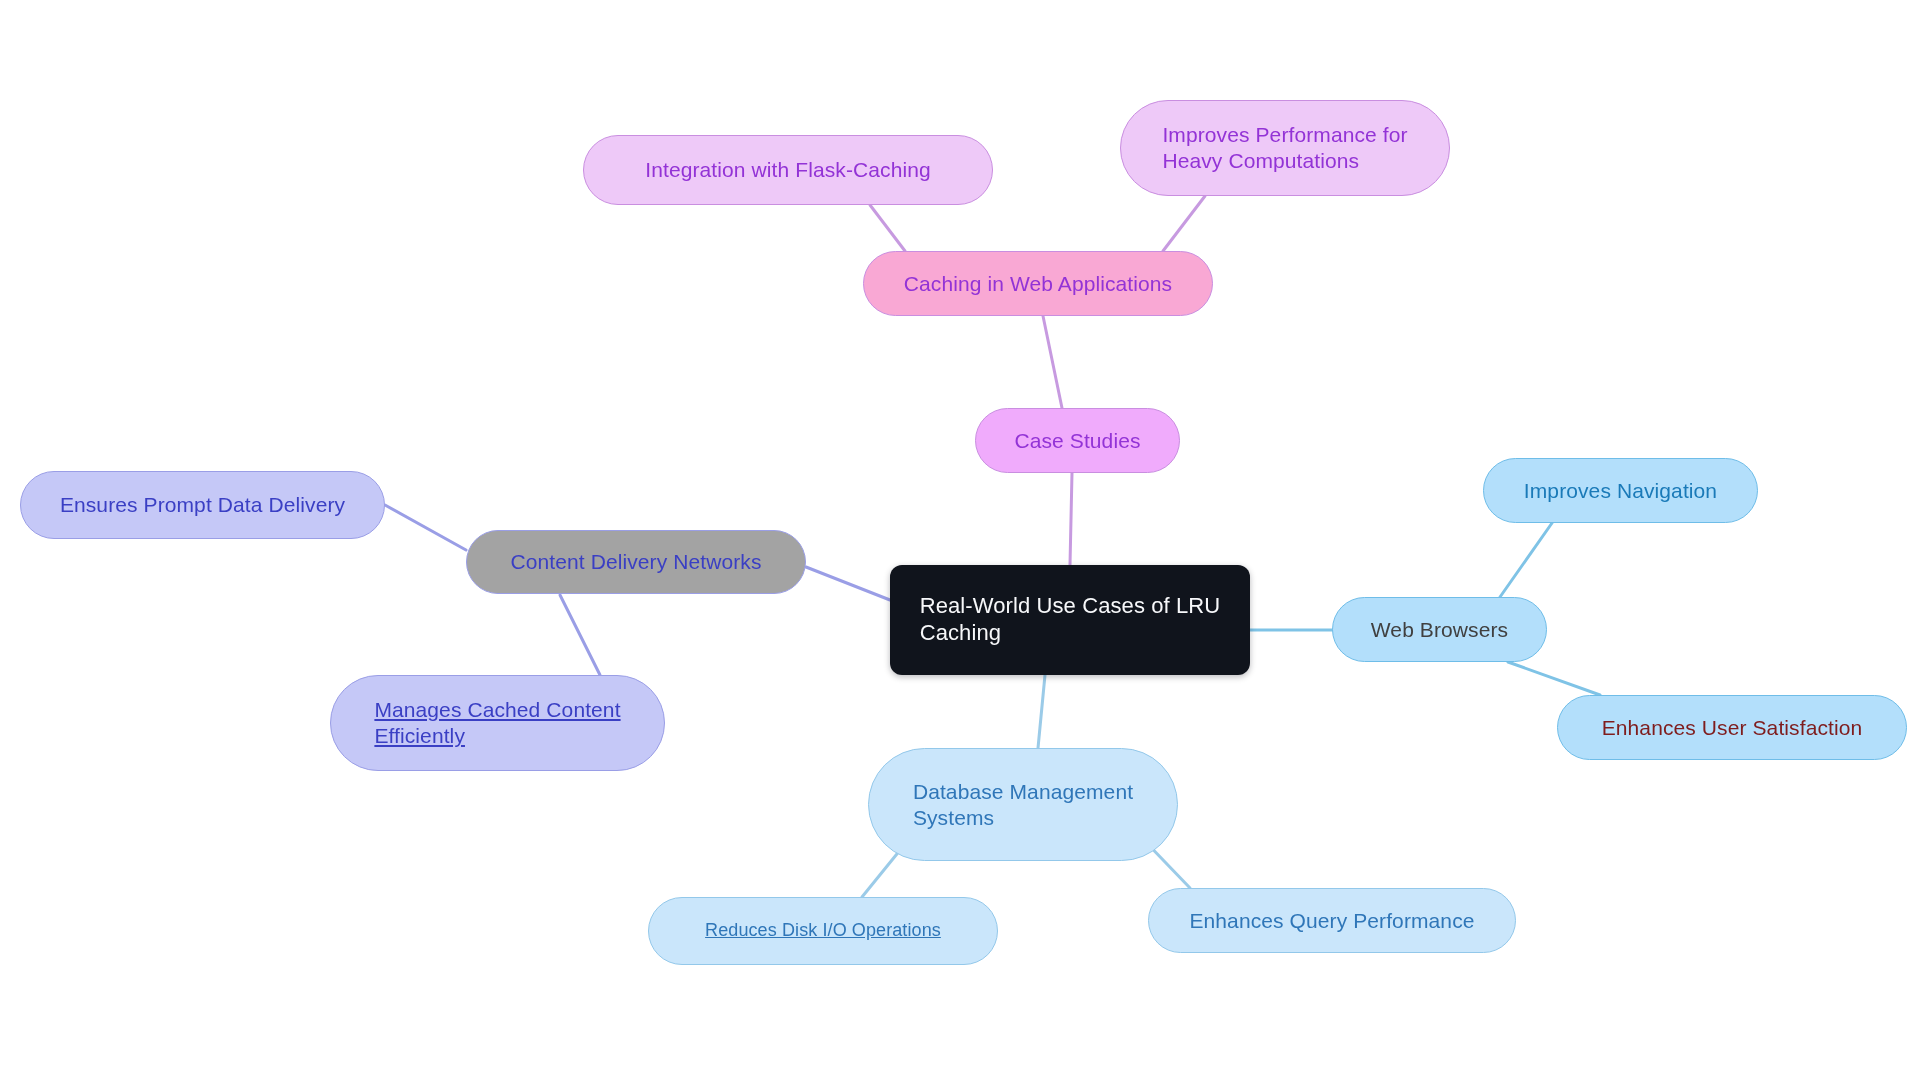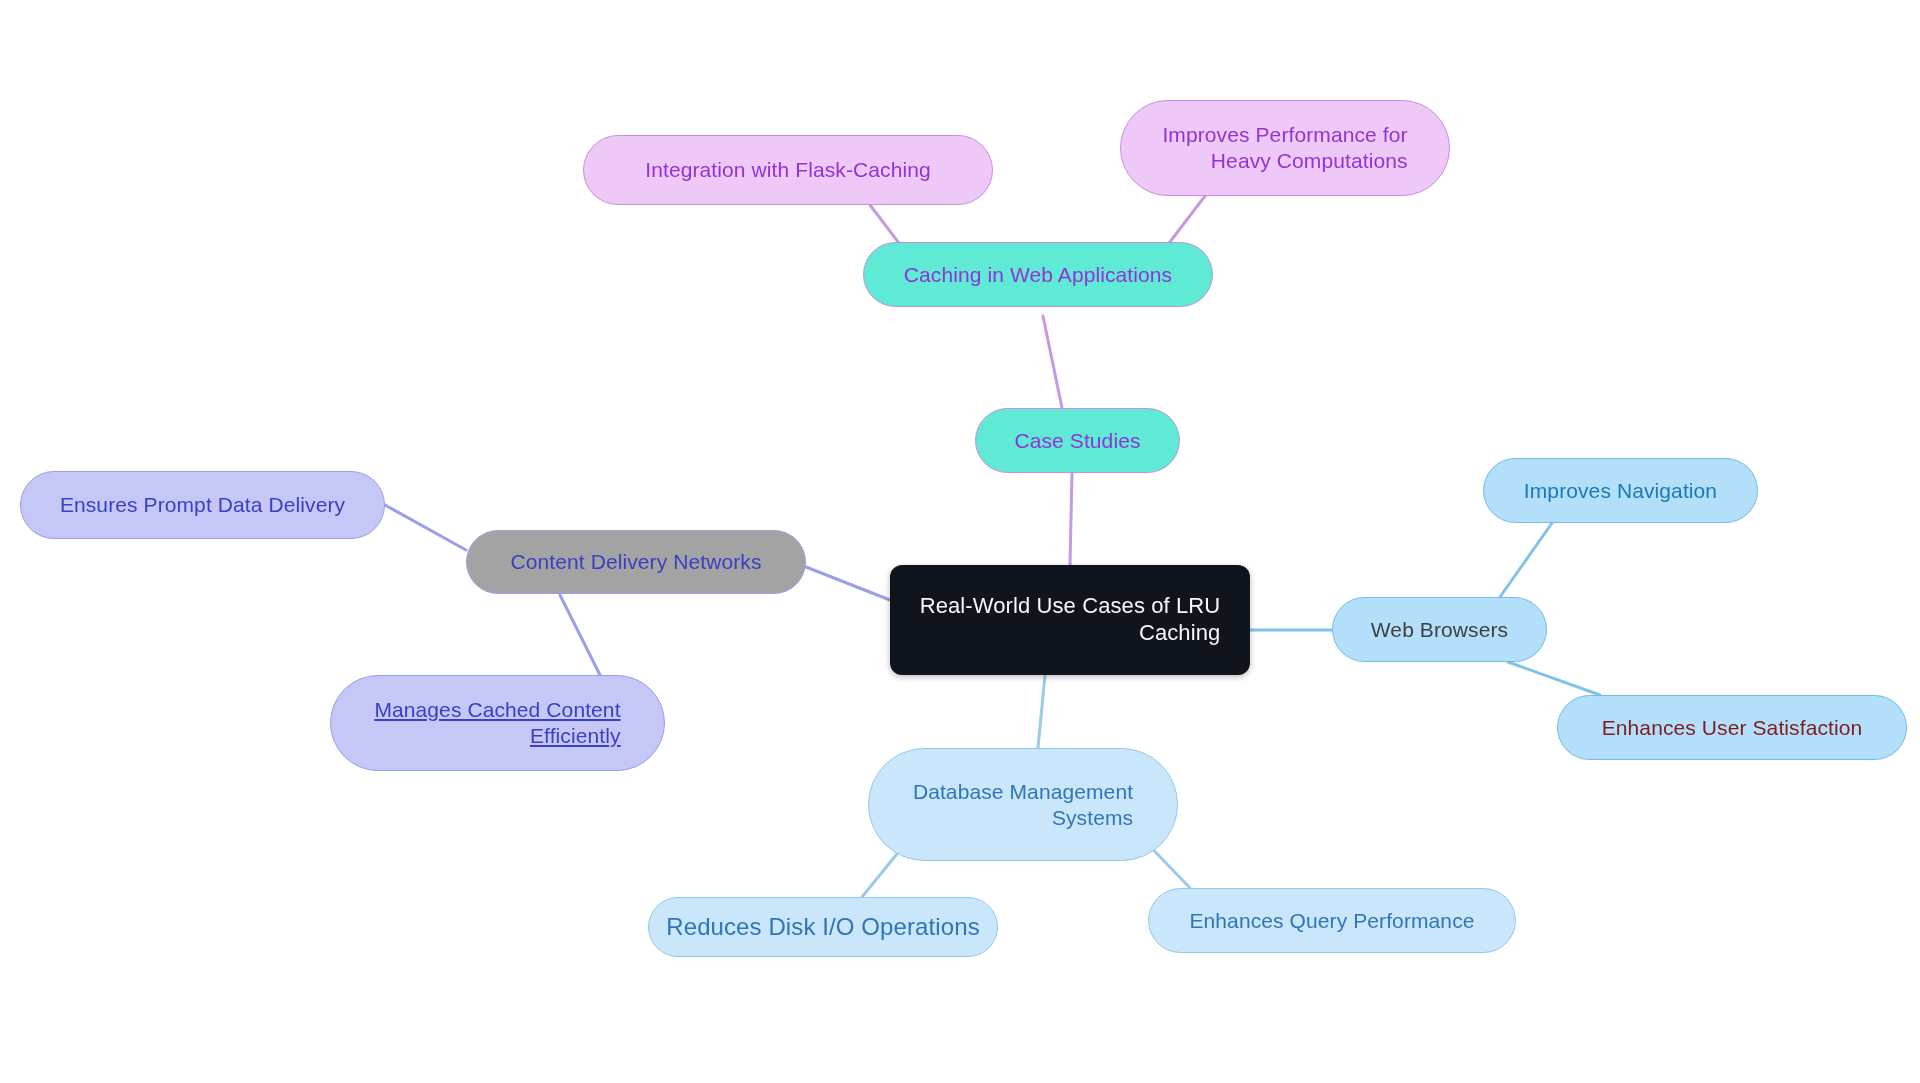--- a/index.html
+++ b/index.html
@@ -25,21 +25,21 @@
     left: 0;
     width: 1920px;
     height: 1083px;
   }
   .node {
     position: absolute;
     box-sizing: border-box;
     display: flex;
     align-items: center;
     justify-content: center;
-    text-align: right;
+    text-align: left;
     border-radius: 999px;
     border-style: solid;
     border-width: 1.5px;
     line-height: 1.22;
     white-space: pre-line;
     letter-spacing: 0.1px;
     user-select: none;
   }
   .node-root {
     border-radius: 12px;
@@ -62,30 +62,30 @@
       <line x1="1250" y1="630" x2="1332" y2="630" stroke="#7fc3e6" stroke-width="3" stroke-linecap="round"></line>
       <line x1="1500" y1="597" x2="1552" y2="523" stroke="#7fc3e6" stroke-width="3" stroke-linecap="round"></line>
       <line x1="1508" y1="662" x2="1600" y2="695" stroke="#7fc3e6" stroke-width="3" stroke-linecap="round"></line>
       <line x1="1045" y1="675" x2="1038" y2="748" stroke="#9bcbe8" stroke-width="3" stroke-linecap="round"></line>
       <line x1="905" y1="844" x2="862" y2="897" stroke="#9bcbe8" stroke-width="3" stroke-linecap="round"></line>
       <line x1="1140" y1="836" x2="1190" y2="888" stroke="#9bcbe8" stroke-width="3" stroke-linecap="round"></line>
     </svg>
   <div id="node-layer">
       <div class="node node-root" style="left: 890px; top: 565px; width: 360px; height: 110px; background: rgb(16, 20, 28); color: rgb(247, 248, 250); font-size: 22px;"><span>Real-World Use Cases of LRU
 Caching</span></div>
-      <div class="node" style="left: 975px; top: 408px; width: 205px; height: 65px; background: #5eead4; color: rgb(147, 51, 214); font-size: 21px; border-color: rgb(201, 142, 224);"><span>Case Studies</span></div>
-      <div class="node" style="left: 863px; top: 242px; width: 350px; height: 65px; background: #5eead4; color: rgb(147, 51, 214); font-size: 21px; border-color: rgb(201, 142, 224);"><span>Caching in Web Applications</span></div>
+      <div class="node" style="left: 975px; top: 408px; width: 205px; height: 65px; background: #f0abfc; color: rgb(147, 51, 214); font-size: 21px; border-color: rgb(201, 142, 224);"><span>Case Studies</span></div>
+      <div class="node" style="left: 863px; top: 251px; width: 350px; height: 65px; background: #f9a8d4; color: rgb(147, 51, 214); font-size: 21px; border-color: rgb(201, 142, 224);"><span>Caching in Web Applications</span></div>
       <div class="node" style="left: 583px; top: 135px; width: 410px; height: 70px; background: rgb(238, 201, 248); color: rgb(147, 51, 214); font-size: 21px; border-color: rgb(201, 142, 224);"><span>Integration with Flask-Caching</span></div>
       <div class="node" style="left: 1120px; top: 100px; width: 330px; height: 96px; background: rgb(238, 201, 248); color: rgb(147, 51, 214); font-size: 21px; border-color: rgb(201, 142, 224);"><span>Improves Performance for
 Heavy Computations</span></div>
       <div class="node" style="left: 466px; top: 530px; width: 340px; height: 64px; background: #a3a3a3; color: rgb(58, 63, 196); font-size: 21px; border-color: rgb(154, 158, 230);"><span>Content Delivery Networks</span></div>
       <div class="node" style="left: 20px; top: 455px; width: 365px; height: 68px; background: rgb(197, 200, 247); color: rgb(58, 63, 196); font-size: 21px; border-color: rgb(154, 158, 230); margin-top: 16px;"><span>Ensures Prompt Data Delivery</span></div>
       <div class="node" style="left: 330px; top: 675px; width: 335px; height: 96px; background: rgb(197, 200, 247); color: rgb(58, 63, 196); font-size: 21px; border-color: rgb(154, 158, 230); text-decoration: underline;"><span>Manages Cached Content
 Efficiently</span></div>
       <div class="node" style="left: 1332px; top: 597px; width: 215px; height: 65px; background: rgb(179, 223, 251); color: #404040; font-size: 21px; border-color: rgb(111, 189, 232);"><span>Web Browsers</span></div>
       <div class="node" style="left: 1483px; top: 458px; width: 275px; height: 65px; background: rgb(179, 223, 251); color: rgb(26, 122, 184); font-size: 21px; border-color: rgb(111, 189, 232);"><span>Improves Navigation</span></div>
       <div class="node" style="left: 1557px; top: 695px; width: 350px; height: 65px; background: rgb(179, 223, 251); color: #7f1d1d; font-size: 21px; border-color: rgb(111, 189, 232);"><span>Enhances User Satisfaction</span></div>
       <div class="node" style="left: 868px; top: 748px; width: 310px; height: 113px; background: rgb(202, 230, 251); color: rgb(47, 118, 184); font-size: 21px; border-color: rgb(147, 200, 234);"><span>Database Management
 Systems</span></div>
-      <div class="node" style="left: 648px; top: 897px; width: 350px; height: 60px; background: rgb(202, 230, 251); color: rgb(47, 118, 184); font-size: 24px; border-color: rgb(147, 200, 234);"><span>Reduces Disk I/O Operations</span></div>
+      <div class="node" style="left: 648px; top: 897px; width: 350px; height: 68px; background: rgb(202, 230, 251); color: rgb(47, 118, 184); font-size: 18px; border-color: rgb(147, 200, 234); text-decoration: underline;"><span>Reduces Disk I/O Operations</span></div>
       <div class="node" style="left: 1148px; top: 888px; width: 368px; height: 65px; background: rgb(202, 230, 251); color: rgb(47, 118, 184); font-size: 21px; border-color: rgb(147, 200, 234);"><span>Enhances Query Performance</span></div>
     </div>
 </div>
 
 </body></html>

